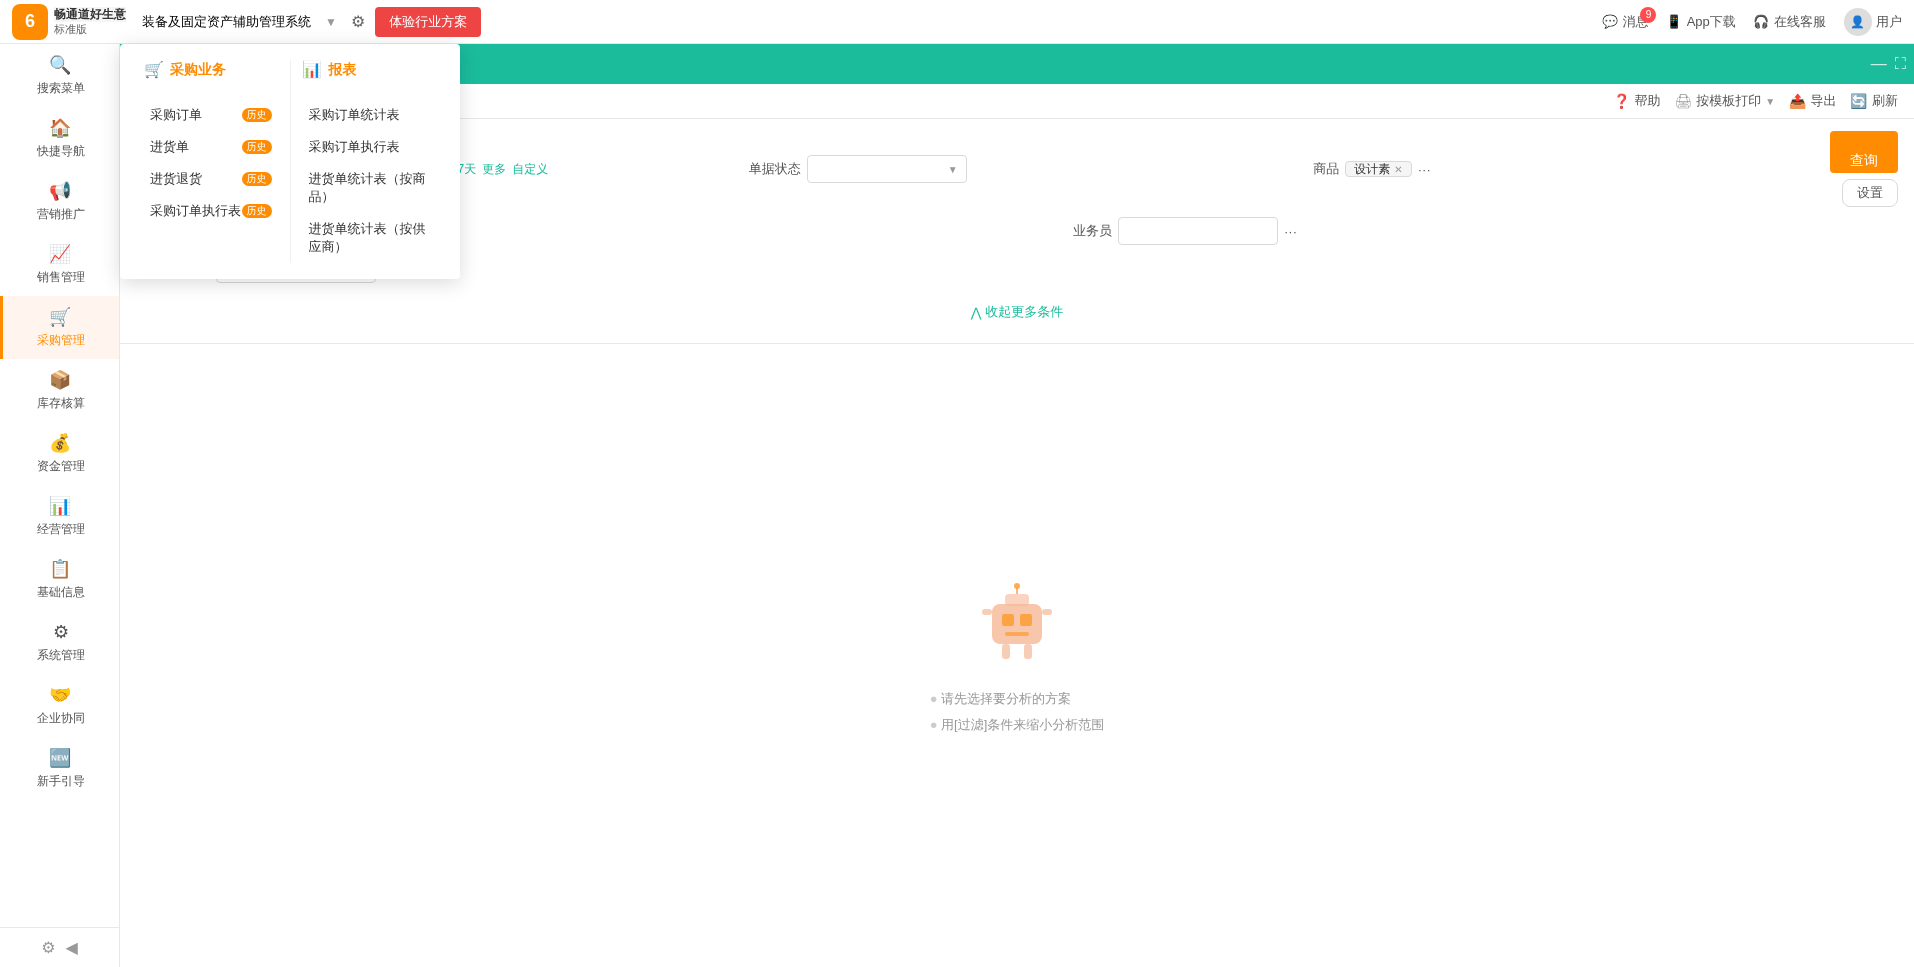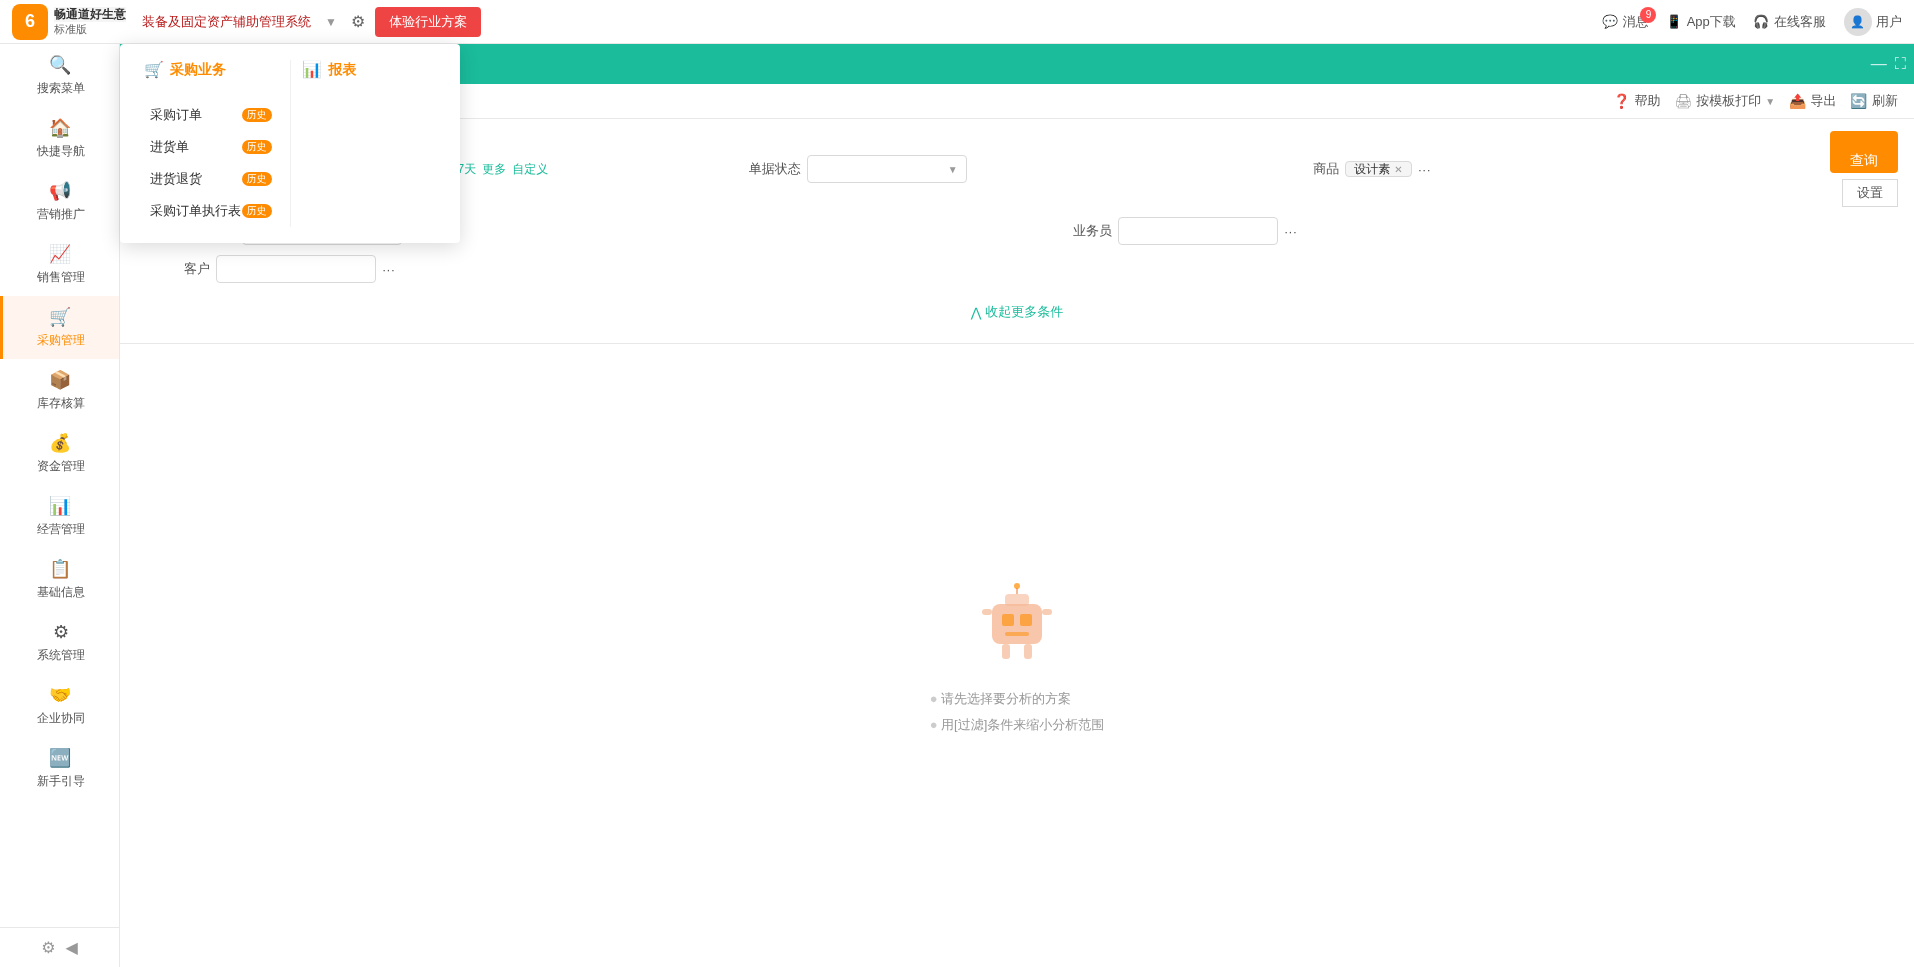--- a/index.html
+++ b/index.html
@@ -289,21 +289,21 @@
       border-radius: 4px;
       padding: 21px 20px;
       font-size: 14px;
       cursor: pointer;
       height: 32px;
     }
     .set-btn {
       background: #fff;
       color: #555;
       border: 1px solid #d9d9d9;
-      border-radius: 0;
+      border-radius: 8px;
       padding: 4px 14px;
       font-size: 13px;
       cursor: pointer;
       height: 28px;
     }
     .more-btn {
       color: #555;
       font-size: 13px;
       cursor: pointer;
     }
@@ -398,21 +398,21 @@
 <body>
 
 <div class="topbar">
   <div class="topbar-logo">
     <div class="logo-icon">6</div>
     <div class="logo-text">
       <div class="main">畅通道好生意</div>
       <div>标准版</div>
     </div>
   </div>
-  <span style="color:#b91c1c;font-size:13px;">装备及固定资产辅助管理系统</span>
+  <span style="color:#000000;font-size:13px;">装备及固定资产辅助管理系统</span>
   <span style="color:#999;cursor:pointer;font-size:12px;margin-left:4px;">▼</span>
   <span style="font-size:16px;color:#666;cursor:pointer;margin-left:4px;">⚙</span>
   <button class="topbar-btn-industry">体验行业方案</button>
   <div class="topbar-right">
     <div class="topbar-right-item">
       <span>💬</span>
       <span>消息</span>
       <span class="badge">9</span>
     </div>
     <div class="topbar-right-item">
@@ -650,14 +650,28 @@
     <span class="history-badge">历史</span>
   </div>
       </div>
   </div>
   <div class="divider-v"></div>
   <div class="dropdown-col">
     <div class="dropdown-col-title">
       <span class="col-icon">📊</span>
       <span>报表</span>
     </div>
+    <div id="report-items-container">
+        <div class="dropdown-item">
+          <span>采购订单统计表</span>
+        </div>
+        <div class="dropdown-item">
+          <span>采购订单执行表</span>
+        </div>
+        <div class="dropdown-item">
+          <span>进货单统计表（按商品）</span>
+        </div>
+        <div class="dropdown-item">
+          <span>进货单统计表（按供应商）</span>
+        </div>
+      </div>
   </div>
 </div>
 
 </body></html>

